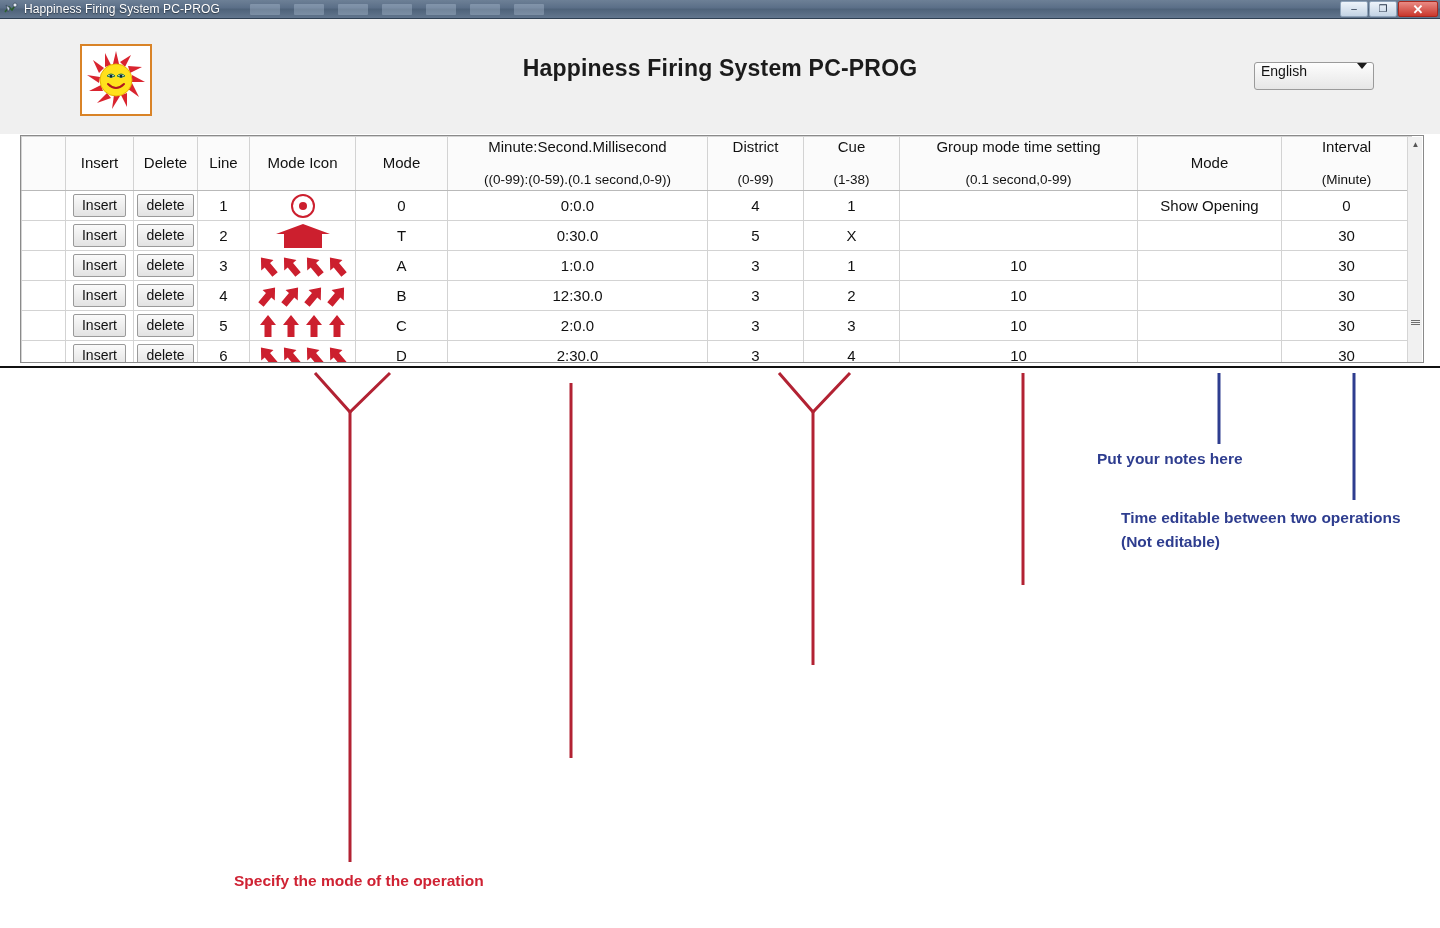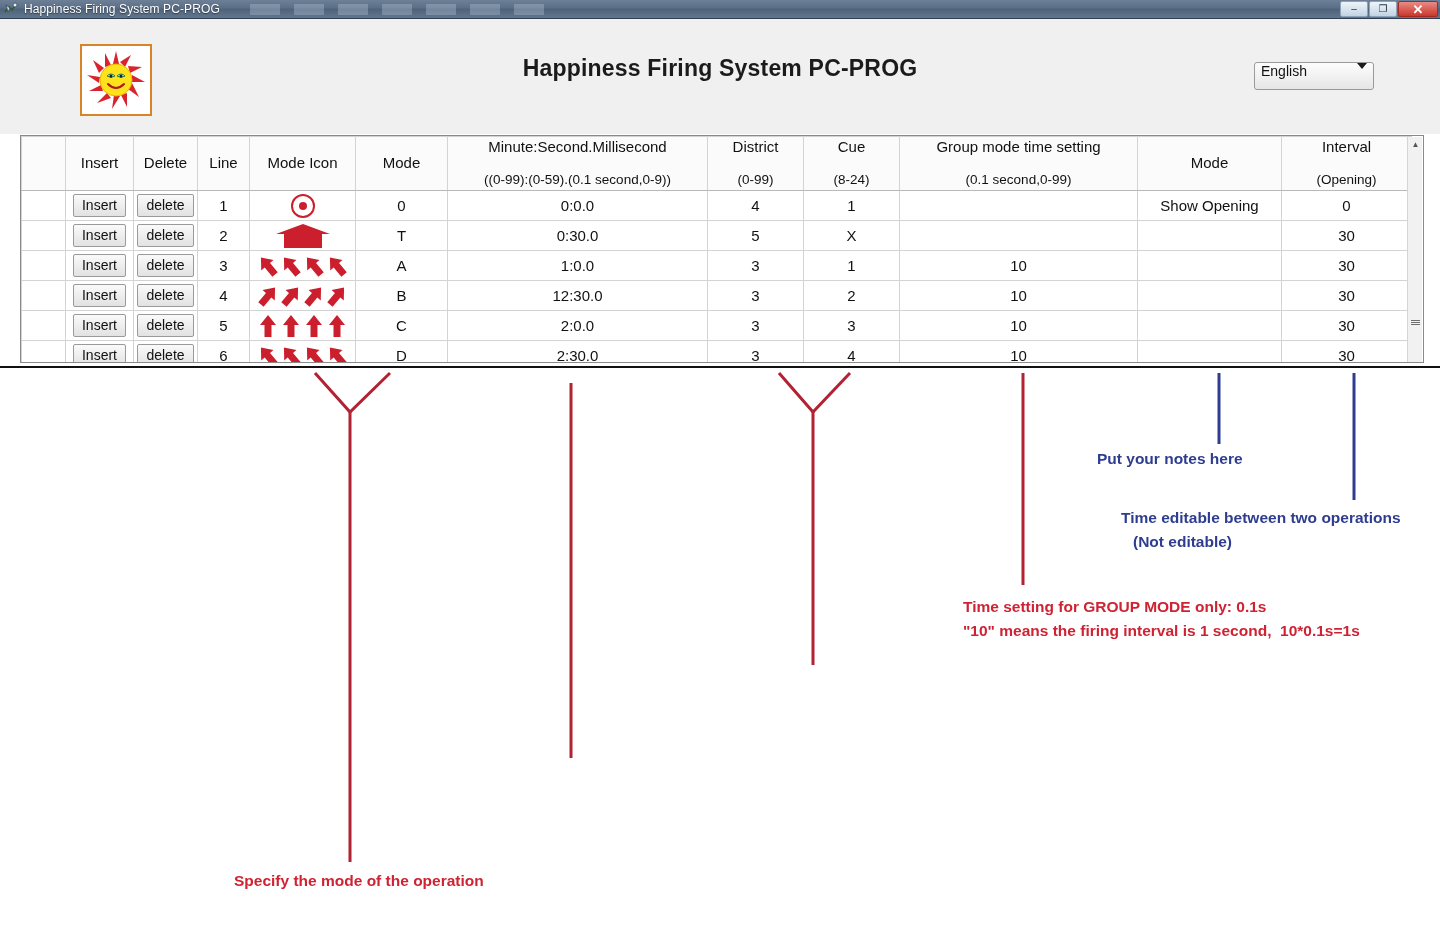--- a/index.html
+++ b/index.html
@@ -208,30 +208,30 @@
         <th>
           <span>Minute:Second.Millisecond</span>
           <span class="sub">((0-99):(0-59).(0.1 second,0-9))</span>
         </th>
         <th>
           <span>District</span>
           <span class="sub">(0-99)</span>
         </th>
         <th>
           <span>Cue</span>
-          <span class="sub">(8-24)</span>
+          <span class="sub">(1-38)</span>
         </th>
         <th>
           <span>Group mode time setting</span>
           <span class="sub">(0.1 second,0-99)</span>
         </th>
         <th><span>Mode</span></th>
         <th>
           <span>Interval</span>
-          <span class="sub">(Opening)</span>
+          <span class="sub">(Minute)</span>
         </th>
       </tr>
     </thead>
     <tbody id="gridbody">
         <tr>
           <td class="rowhdr"></td>
           <td><span class="cellbtn">Insert</span></td>
           <td><span class="cellbtn">delete</span></td>
           <td>1</td>
           <td>
@@ -413,21 +413,19 @@
     </g>
     <g stroke="#2e3d8f" stroke-width="3" fill="none" stroke-linecap="butt">
       <line x1="1219" y1="373" x2="1219" y2="444"></line>
       <line x1="1354" y1="373" x2="1354" y2="500"></line>
     </g>
   </svg>
 
   <div class="note blue" style="left:1097px; top:447px;">Put your notes here</div>
 
   <div class="note blue" style="left:1121px; top:506px;"><span>Time editable between two operations</span>
-<span style="margin-left:12px">(Not editable)</span></div>
-
-  <div class="note red" style="left:963px; top:595px;"><span>Time setting for GROUP MODE only: 0.1s</span>
-<span>"10" means the firing interval is 1 second,  10*0.1s=1s</span></div>
+<span style="">(Not editable)</span></div>
+
 
 
 
   <div class="note red" style="left:234px; top:869px;text-align:right;">Specify the mode of the operation</div>
 </div>
 
 </body></html>

